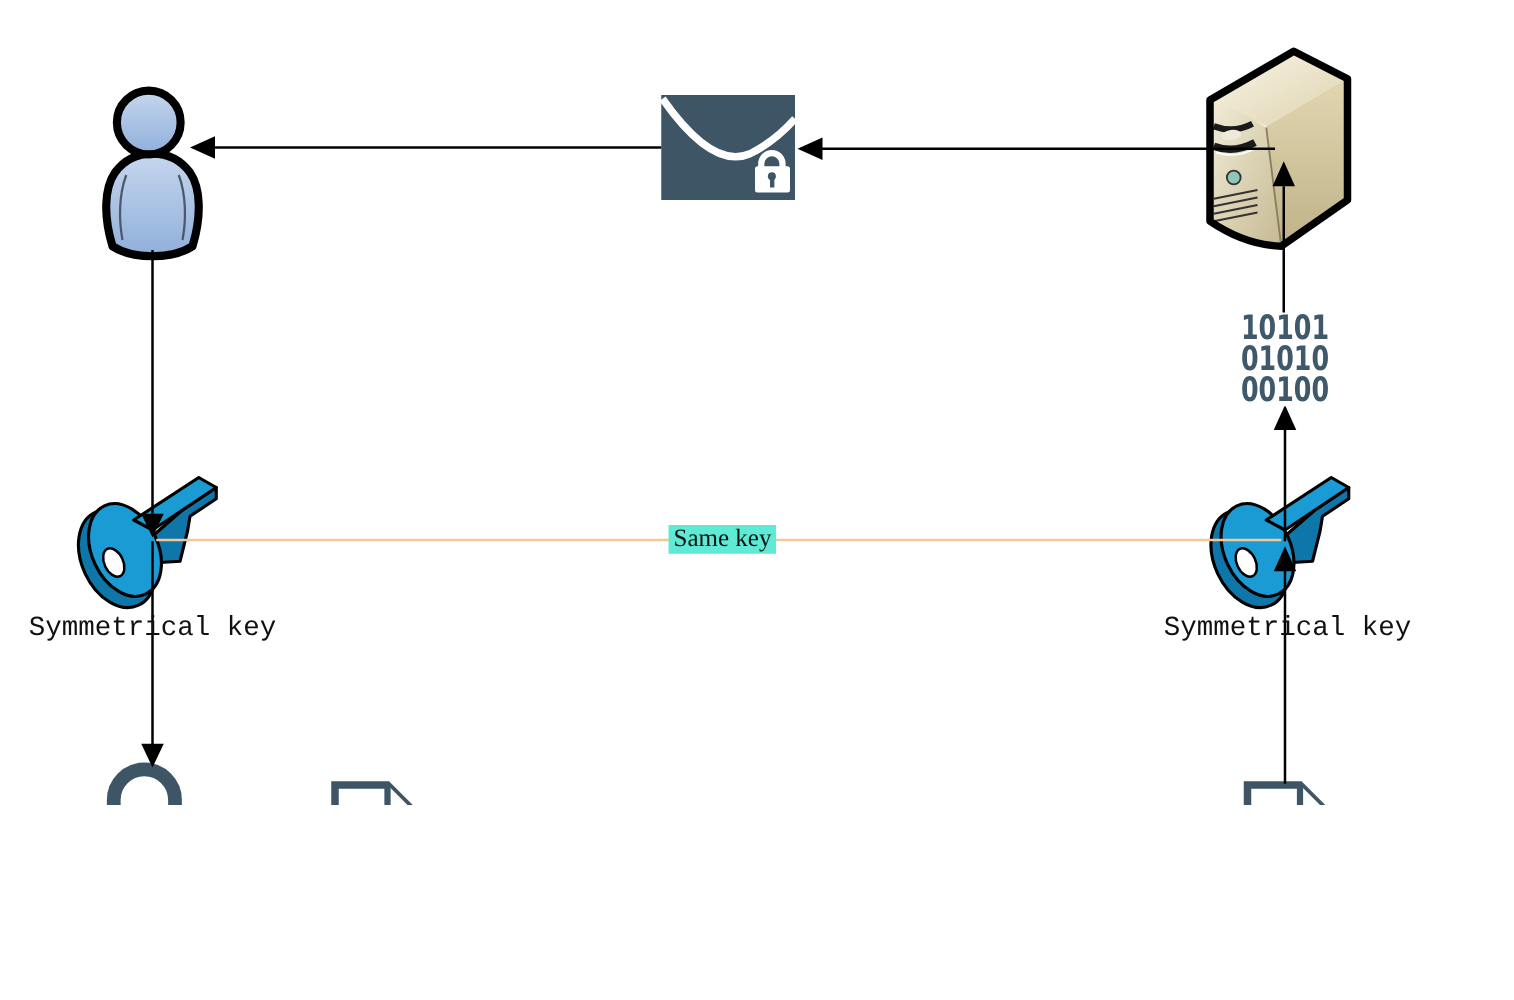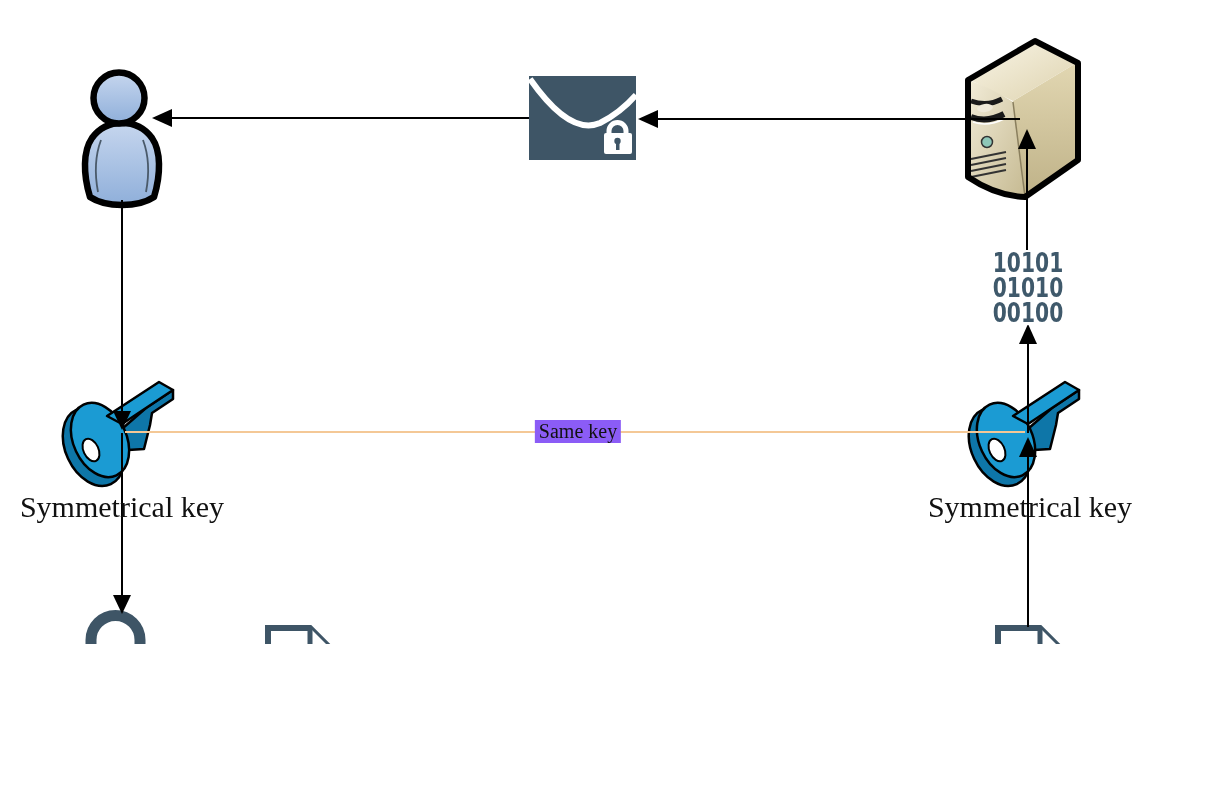--- a/index.html
+++ b/index.html
@@ -1,21 +1,21 @@
 <!DOCTYPE html>
 <html><head>
 <meta charset="utf-8">
 <style>
   html,body{margin:0;padding:0;background:#fff;}
   #canvas{position:relative;width:1211px;height:644px;background:#fff;overflow:hidden;
           font-family:"Liberation Serif", serif;}
   #canvas svg{position:absolute;left:0;top:0;}
   .label{position:absolute;color:#111;white-space:nowrap;}
-  .keylabel{font-size:30px;transform:translateX(-50%);}
-  .samekey{font-size:20px;background:#8b5cf6;padding:0 4px;transform:translateX(-50%);}
+  .keylabel{font-size:22px;transform:translateX(-50%);font-family:Liberation Mono, monospace;}
+  .samekey{font-size:20px;background:#5eead4;padding:0 4px;transform:translateX(-50%);}
   .binary{font-family:"DejaVu Sans", sans-serif;font-weight:bold;font-size:27px;
           line-height:25px;text-align:center;background:#fff;padding:0 3px;
           transform:translateX(-50%) scaleX(0.75);transform-origin:50% 0;}
 </style>
 </head>
 <body>
 
 <div id="canvas">
 
   <svg width="1211" height="800" viewBox="0 0 1211 800">

